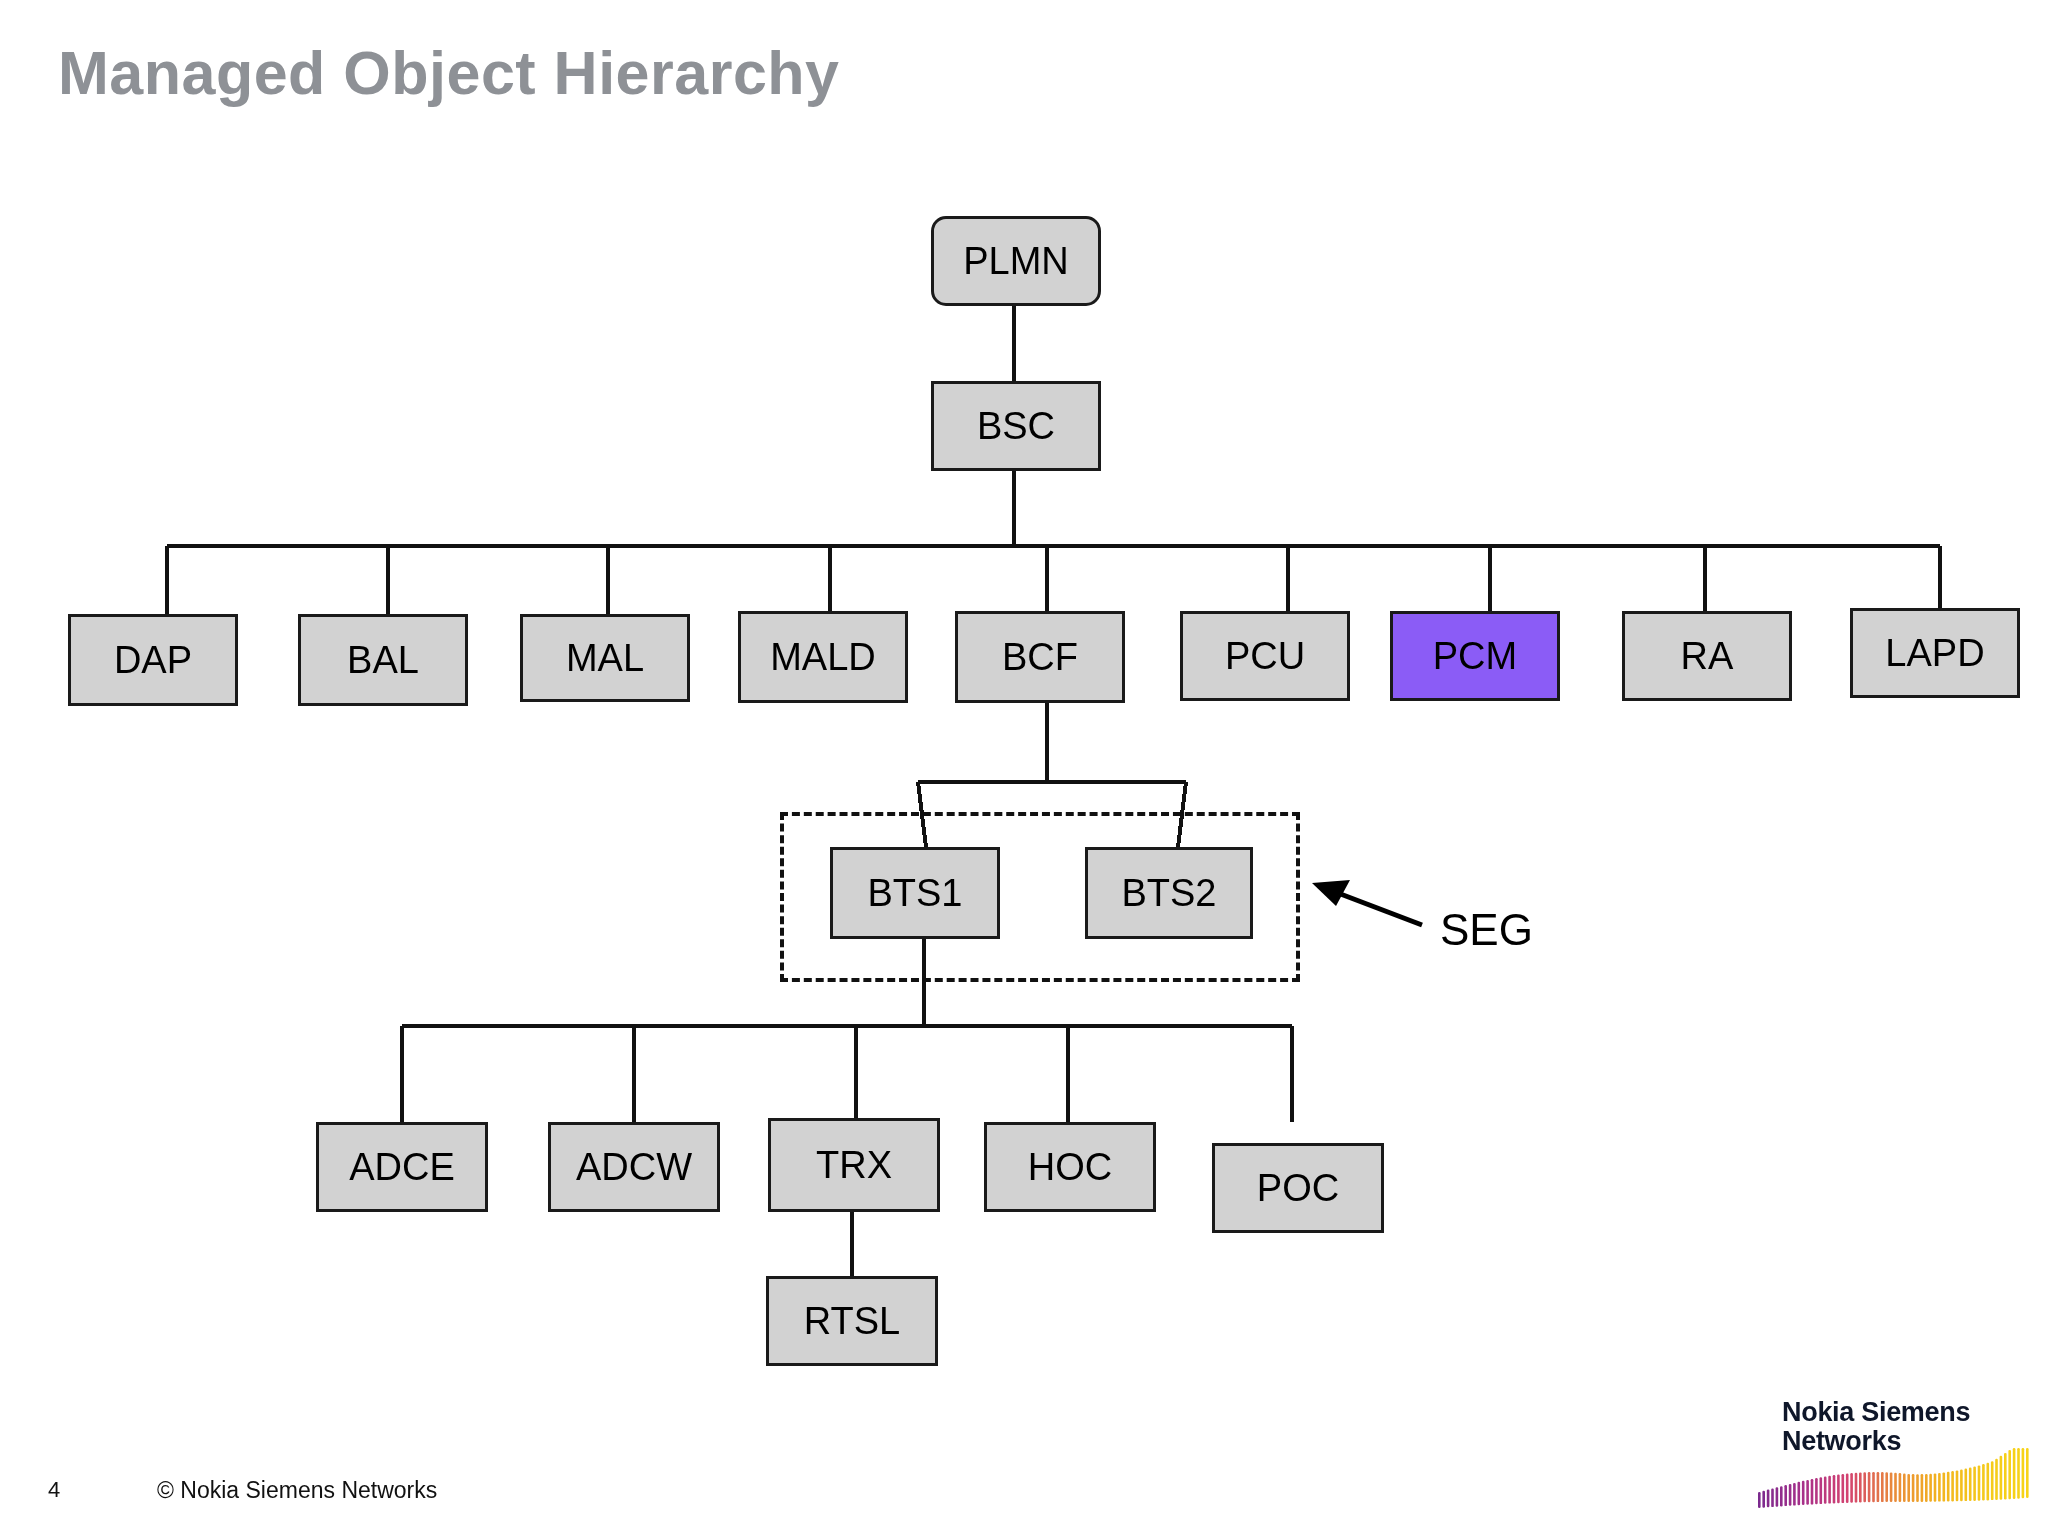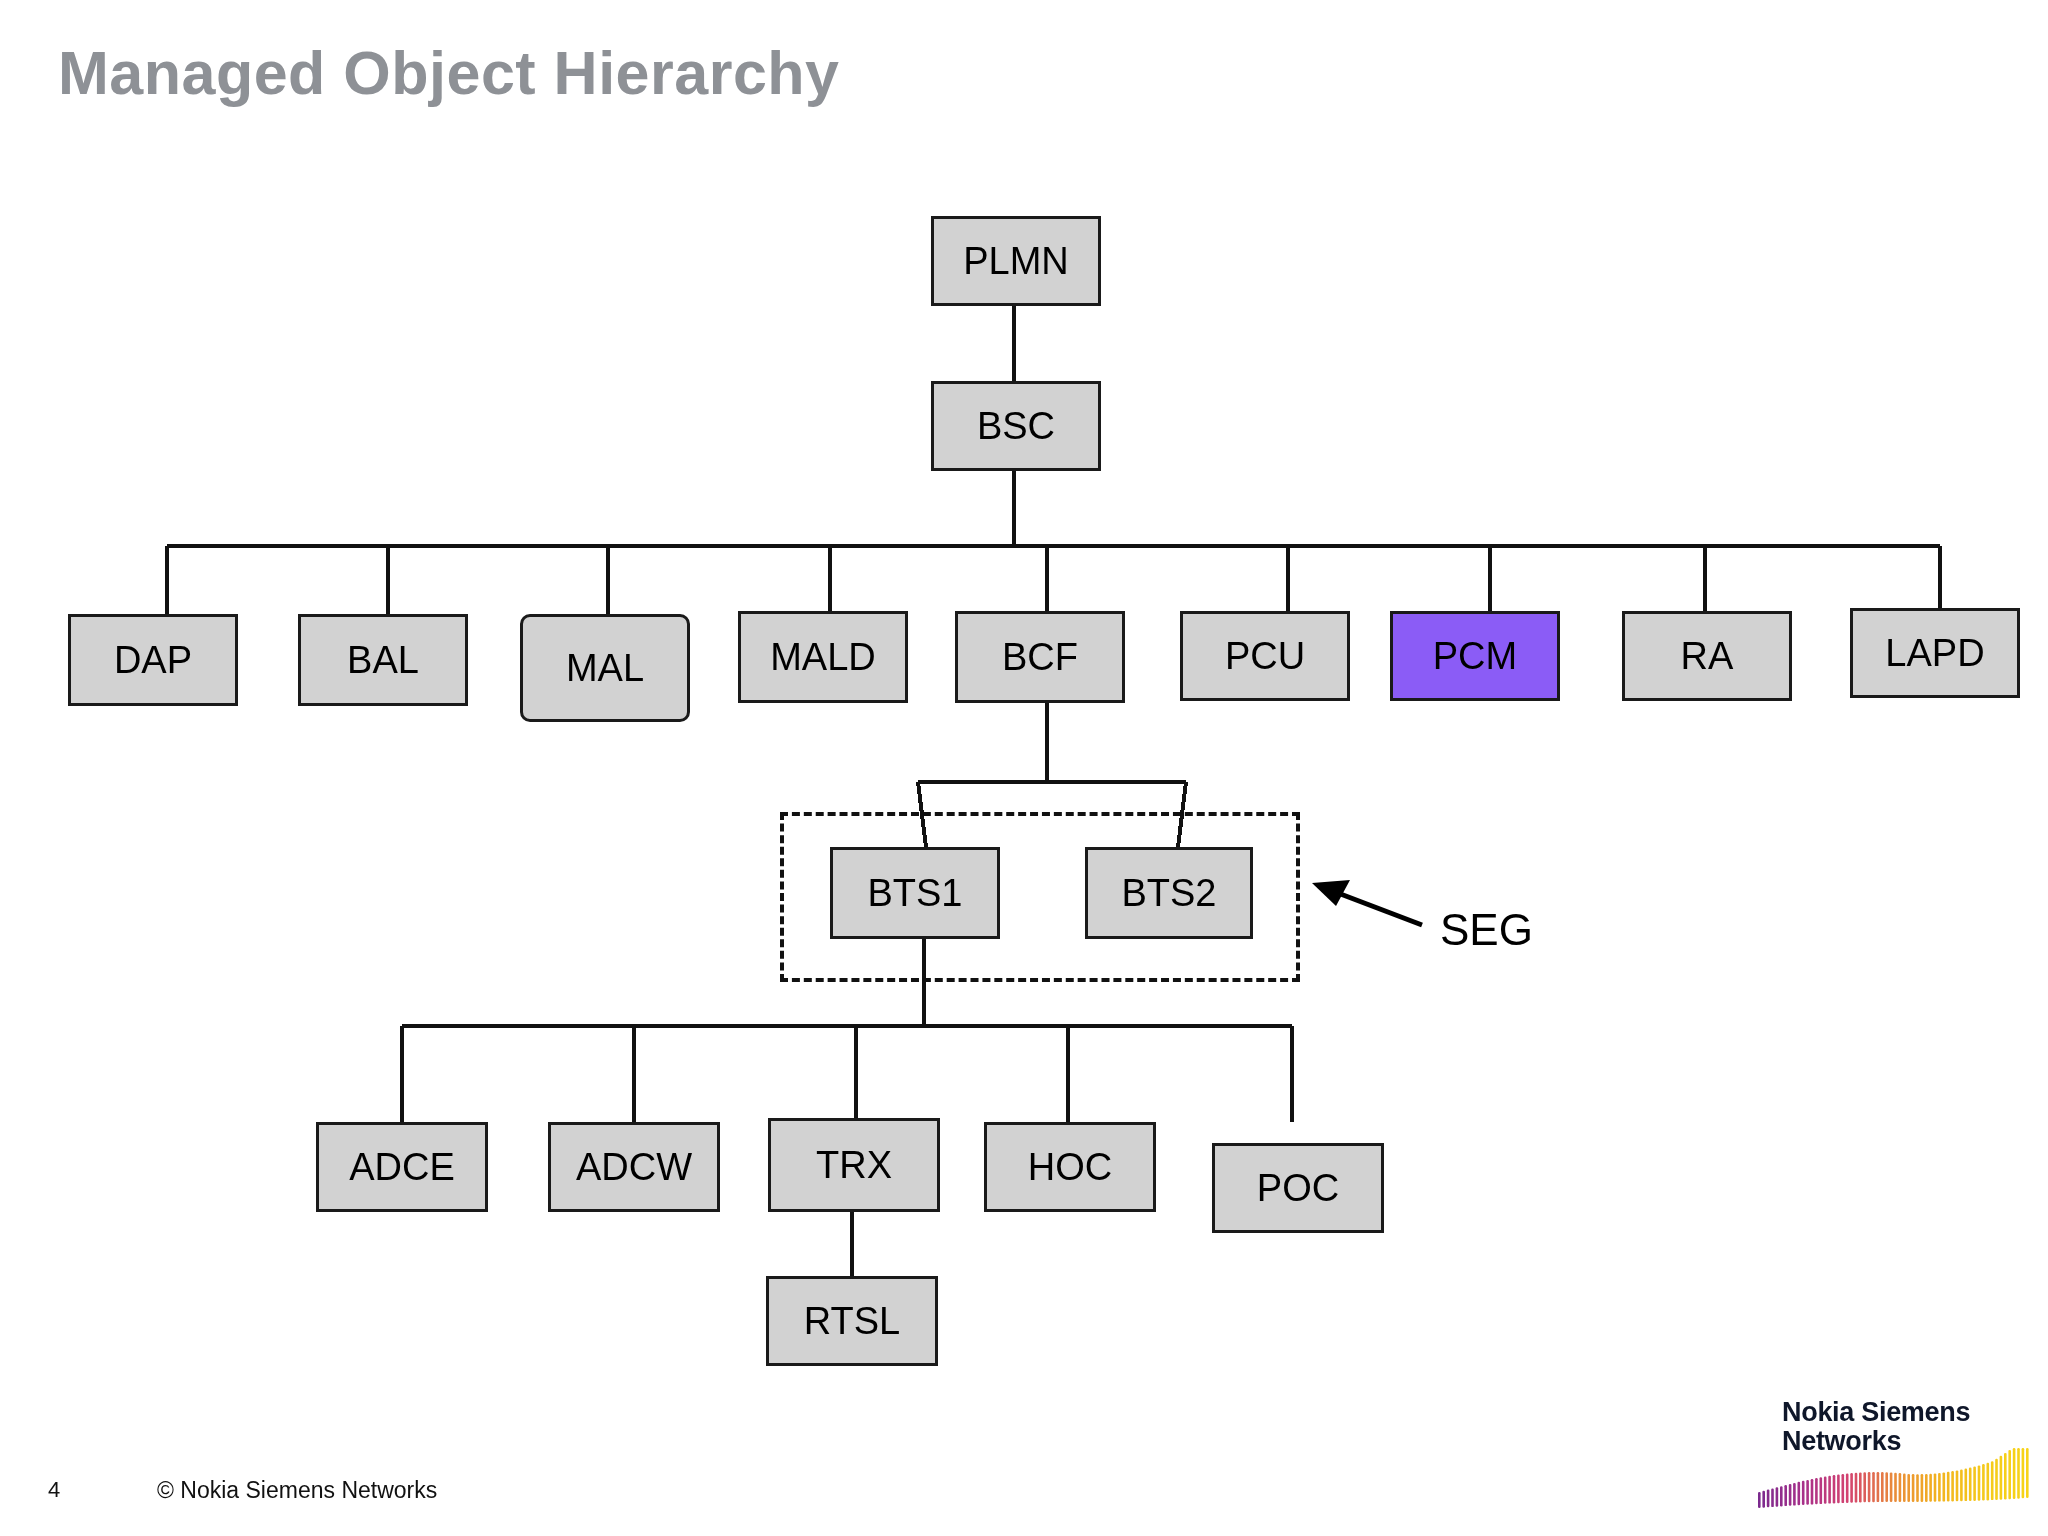--- a/index.html
+++ b/index.html
@@ -160,33 +160,33 @@
     <g stroke="#000000" stroke-width="5" fill="none">
       <line x1="1422" y1="925" x2="1330" y2="890"></line>
     </g>
     <polygon points="1312,883 1350,880 1336,906" fill="#000000"></polygon>
   </svg>
 
   <div class="seg-group-box" id="seg-box" style="left: 780px; top: 812px; width: 520px; height: 170px;"></div>
   <div class="seg-label" id="seg-label" style="left: 1440px; top: 905px;">SEG</div>
 
   <div id="nodes-layer">
-      <div class="node" style="left: 931px; top: 216px; width: 170px; height: 90px; background: rgb(210, 210, 210); border-color: rgb(26, 26, 26);">
+      <div class="node" style="left: 931px; top: 216px; width: 170px; height: 90px; background: rgb(210, 210, 210); border-color: rgb(26, 26, 26); border-radius: 15px;">
         <span>PLMN</span>
       </div>
       <div class="node" style="left: 931px; top: 381px; width: 170px; height: 90px; background: rgb(210, 210, 210); border-color: rgb(26, 26, 26);">
         <span>BSC</span>
       </div>
       <div class="node" style="left: 68px; top: 614px; width: 170px; height: 92px; background: rgb(210, 210, 210); border-color: rgb(26, 26, 26);">
         <span>DAP</span>
       </div>
       <div class="node" style="left: 298px; top: 614px; width: 170px; height: 92px; background: rgb(210, 210, 210); border-color: rgb(26, 26, 26);">
         <span>BAL</span>
       </div>
-      <div class="node" style="left: 520px; top: 614px; width: 170px; height: 108px; background: rgb(210, 210, 210); border-color: rgb(26, 26, 26); border-radius: 10px;">
+      <div class="node" style="left: 520px; top: 614px; width: 170px; height: 88px; background: rgb(210, 210, 210); border-color: rgb(26, 26, 26);">
         <span>MAL</span>
       </div>
       <div class="node" style="left: 738px; top: 611px; width: 170px; height: 92px; background: rgb(210, 210, 210); border-color: rgb(26, 26, 26);">
         <span>MALD</span>
       </div>
       <div class="node" style="left: 955px; top: 611px; width: 170px; height: 92px; background: rgb(210, 210, 210); border-color: rgb(26, 26, 26);">
         <span>BCF</span>
       </div>
       <div class="node" style="left: 1180px; top: 611px; width: 170px; height: 90px; background: rgb(210, 210, 210); border-color: rgb(26, 26, 26);">
         <span>PCU</span>

